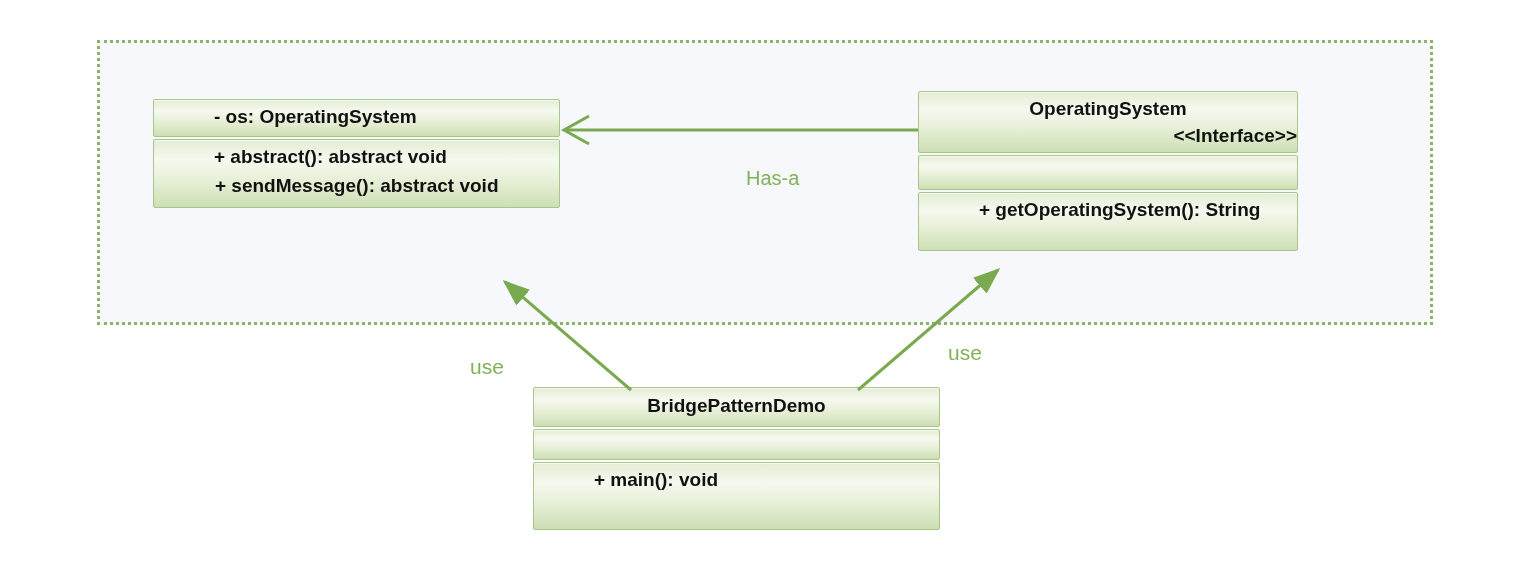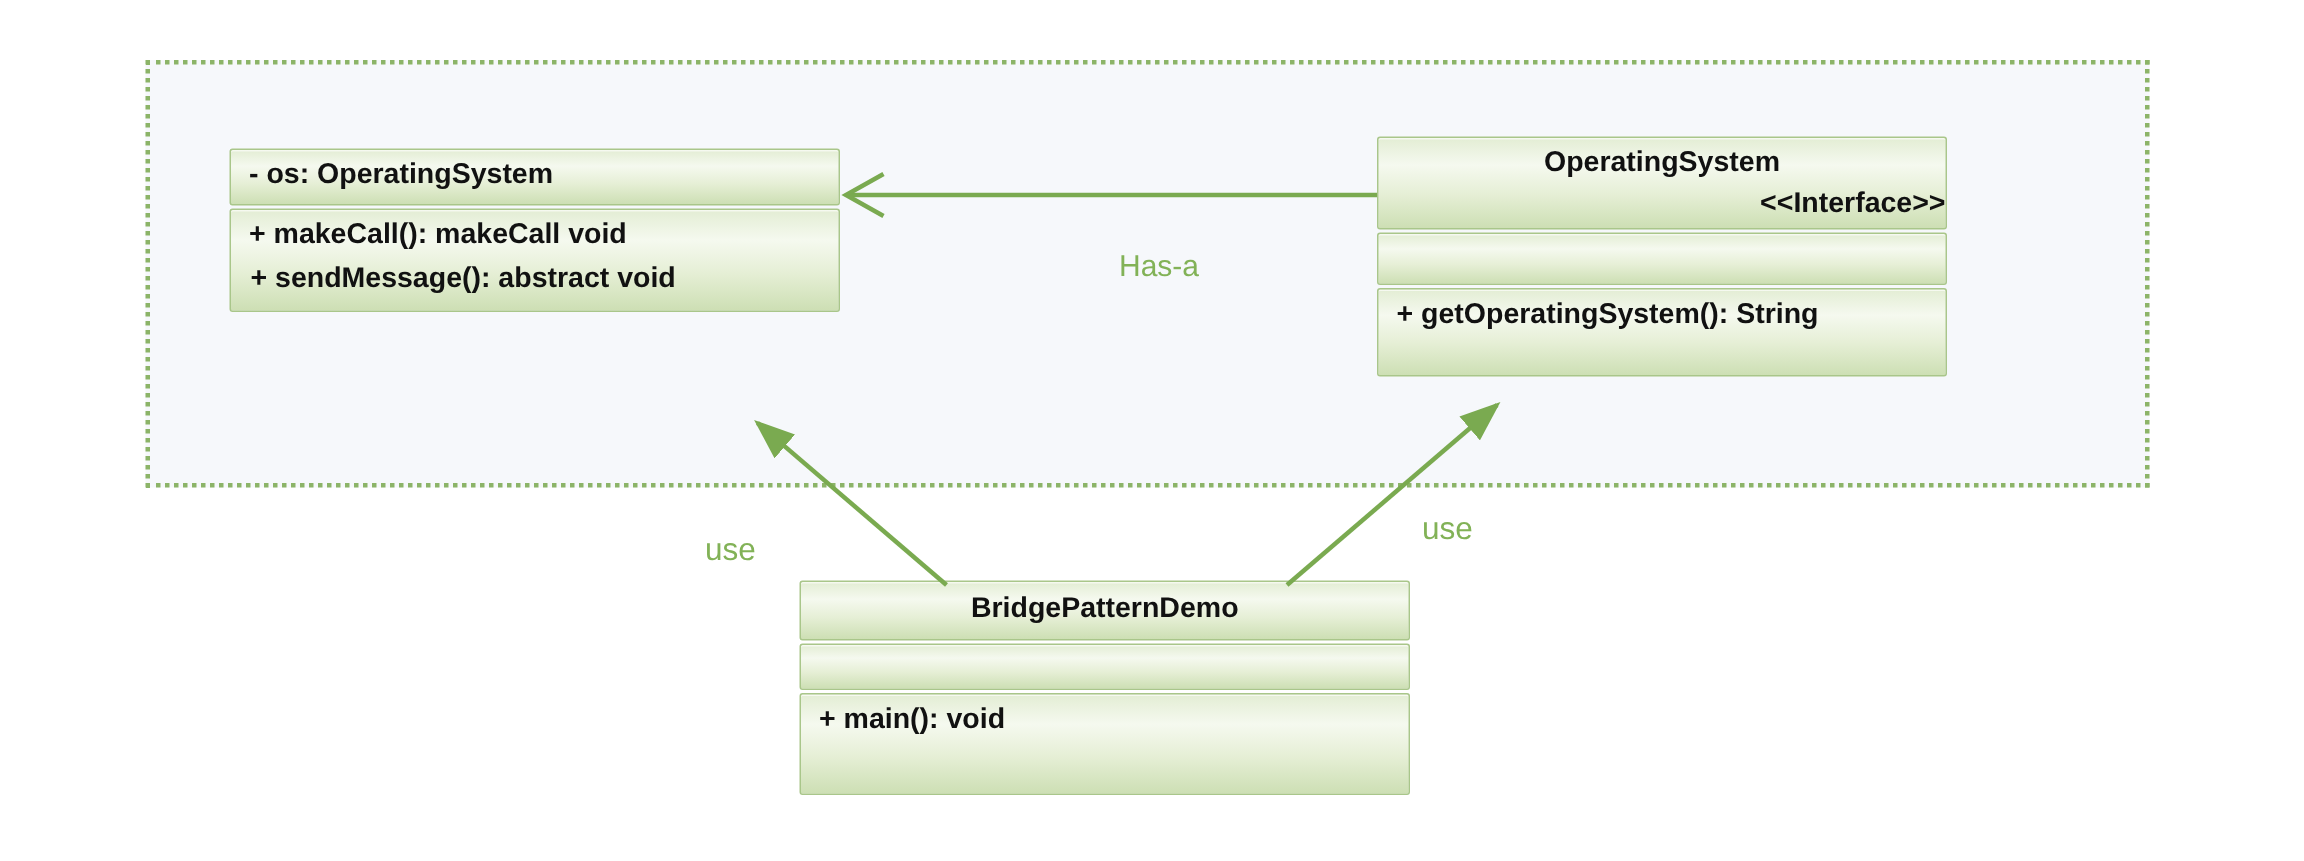--- a/index.html
+++ b/index.html
@@ -72,20 +72,21 @@
     line-height: 36px;
     padding-top: 0;
   }
   .uml-member {
     font-weight: bold;
     font-size: 19px;
     line-height: 29px;
     padding: 2px 6px 0 12px;
     text-align: left;
     white-space: nowrap;
+    margin-left: 48px;
   }
   
   #class-smartphone { left: 153px; top: 99px;  width: 407px; }
   #class-smartphone .sec-header  { height: 61px; }
   #class-smartphone .sec-attrs   { height: 38px; }
   #class-smartphone .sec-methods { height: 69px; }
 
   #class-os { left: 918px; top: 91px; width: 380px; }
   #class-os .sec-header  { height: 62px; }
   #class-os .sec-attrs   { height: 35px; }
@@ -123,21 +124,21 @@
 <div id="canvas">
 
   <div class="bridge-region"></div>
 
 
   <div class="uml-class" id="class-smartphone">
     <div class="uml-section sec-attrs">
       <div class="uml-member">- os: OperatingSystem</div>
     </div>
     <div class="uml-section sec-methods">
-      <div class="uml-member">+ makeCall(): makeCall void</div>
+      <div class="uml-member">+ abstract(): abstract void</div>
       <div class="uml-member" style="padding-top:0;padding-left:13px;">+ sendMessage(): abstract void</div>
     </div>
   </div>
 
   <div class="uml-class" id="class-os">
     <div class="uml-section sec-header">
       <div class="uml-title">OperatingSystem</div>
       <div class="uml-title" style="padding-top:0;text-align:right;">&lt;&lt;Interface&gt;&gt;</div>
     </div>
     <div class="uml-section sec-attrs">

